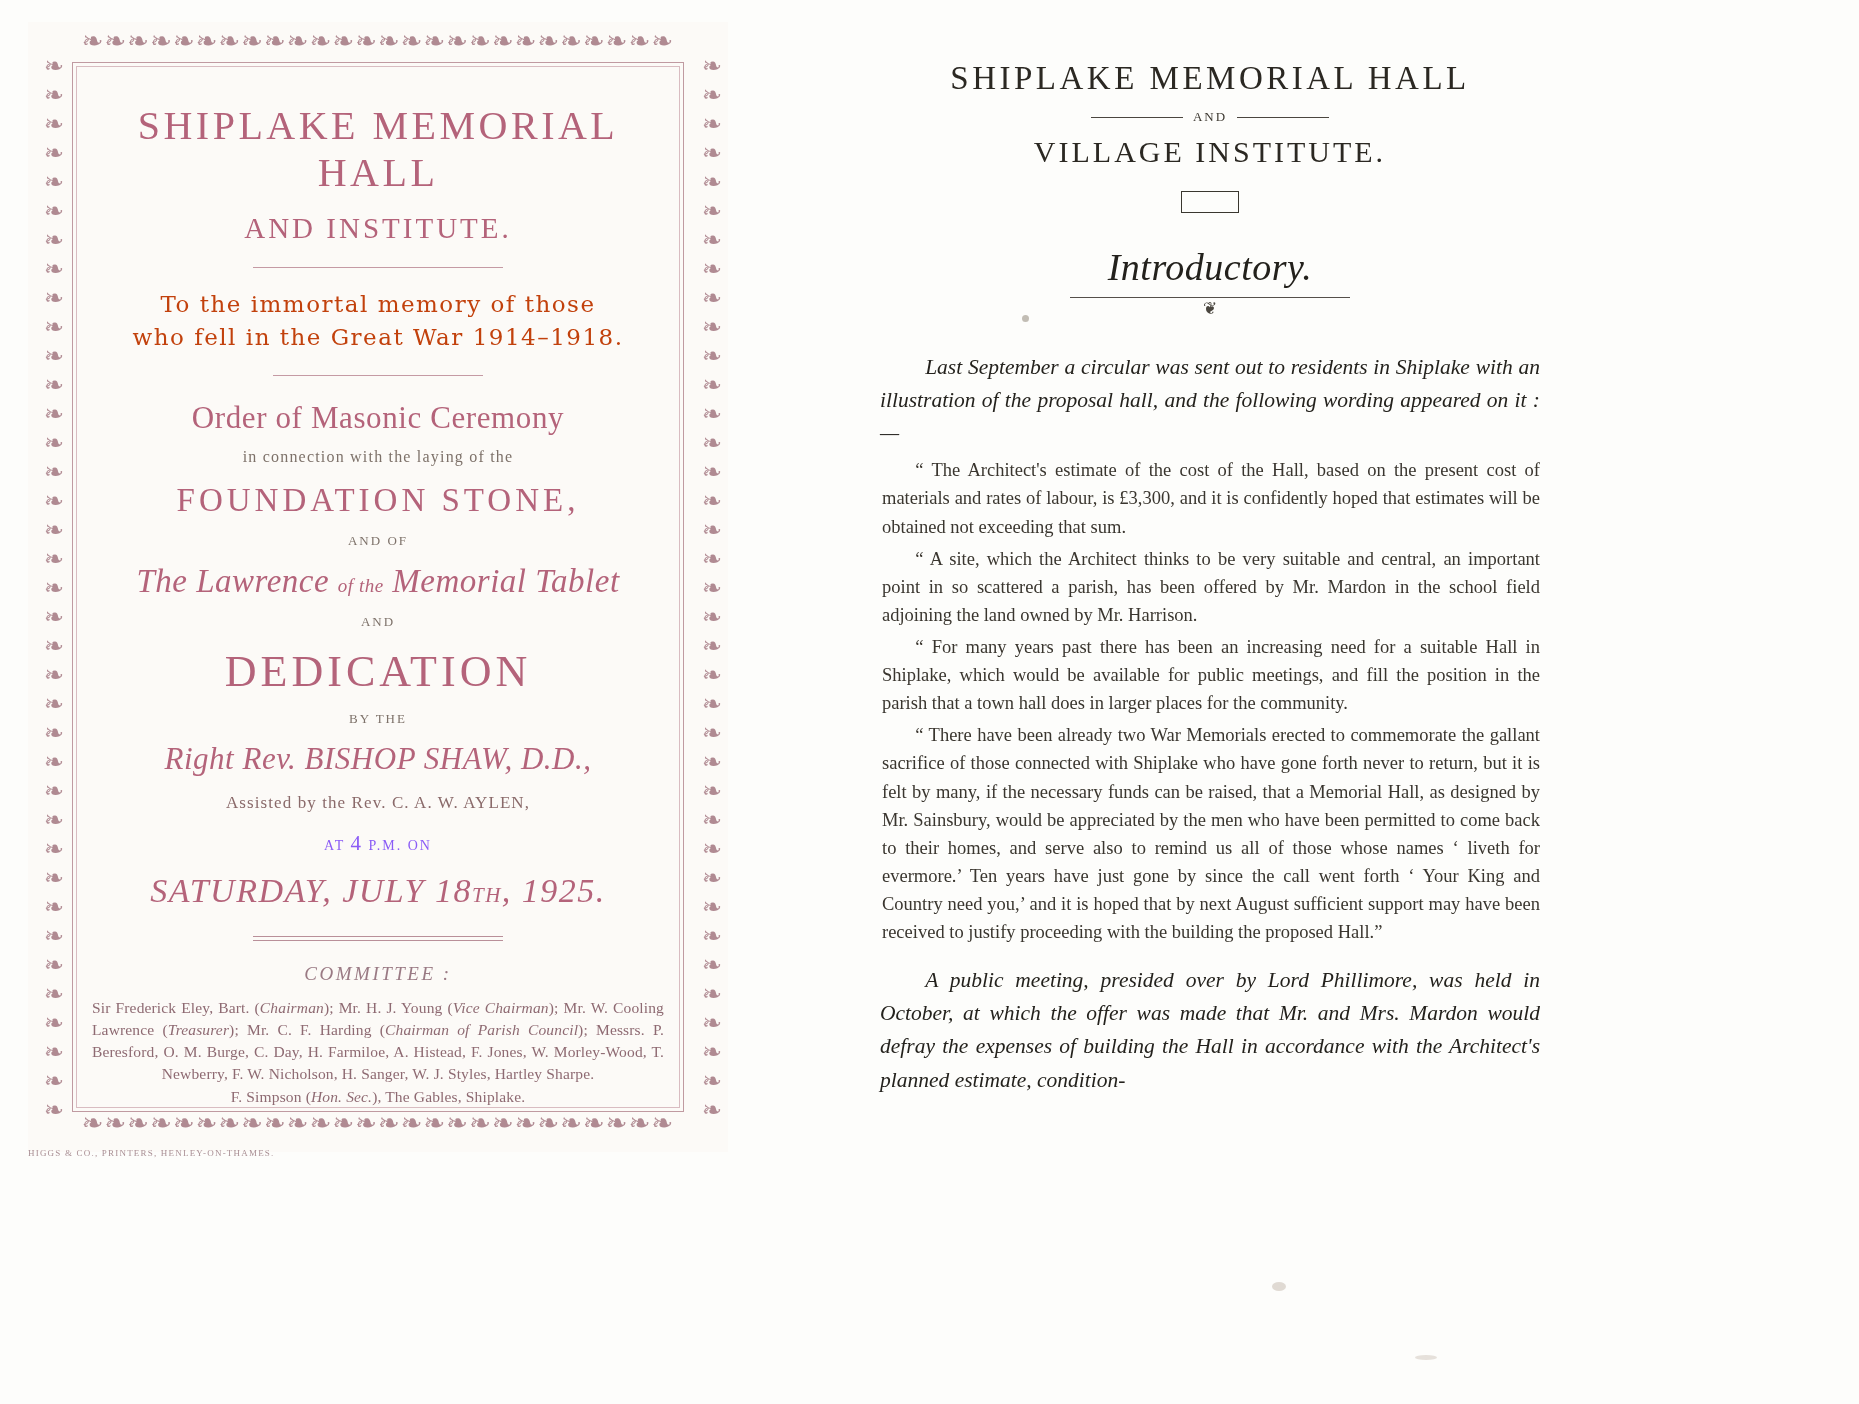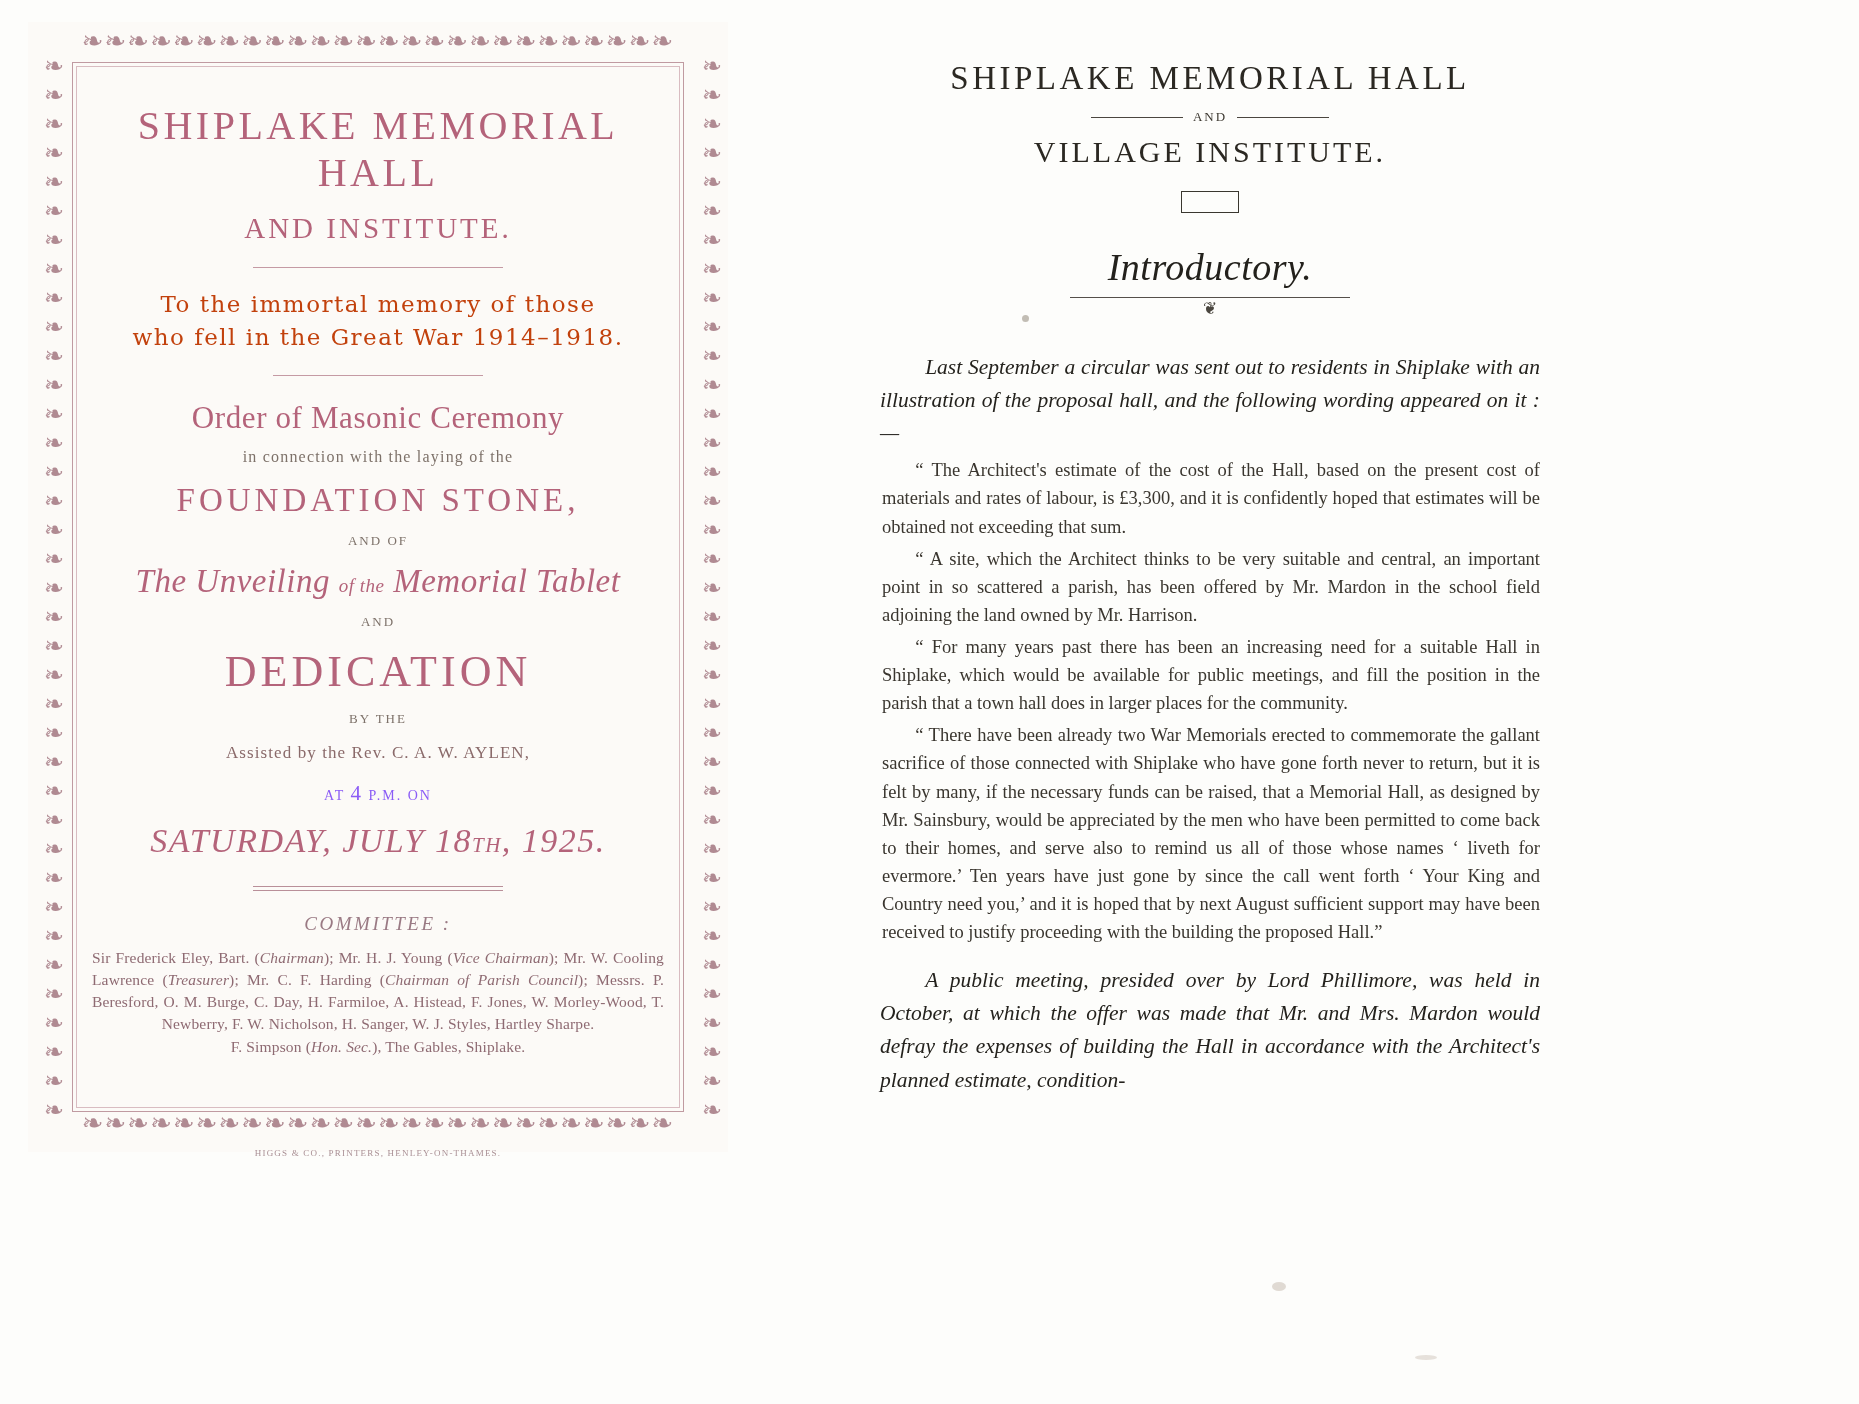--- a/index.html
+++ b/index.html
@@ -214,21 +214,20 @@
     letter-spacing: 0.15px;
     padding: 0 4px;
   }
   .l-committee i { font-style: italic; }
   .l-committee .lastline { display: block; text-align: center; margin-top: 1px; }
 
   .l-printer {
     position: absolute;
     left: 0; right: 0;
     bottom: -6px;
-    text-align: center;
     font-size: 9px;
     letter-spacing: 1.2px;
     color: #a98f94;
   }
 
   
   .leaf-right {
     position: absolute;
     left: 880px;
     top: 40px;
@@ -357,26 +356,27 @@
       <div class="l-gothic">To the immortal memory of those</div>
       <div class="l-gothic">who fell in the Great War 1914–1918.</div>
 
       <div class="hr-thin short"></div>
 
       <div class="l-order">Order of Masonic Ceremony</div>
       <div class="l-small-caps">in connection with the laying of the</div>
       <div class="l-foundation">FOUNDATION STONE,</div>
       <div class="l-tiny-caps">AND OF</div>
 
-      <div class="l-unveiling"><span>The Unveiling</span> <span class="sm">of the</span> <span>Memorial Tablet</span></div>
+      <div class="l-unveiling"><span>The Lawrence</span> <span class="sm">of the</span> <span>Memorial Tablet</span></div>
 
       <div class="l-tiny-caps">AND</div>
       <div class="l-dedication">DEDICATION</div>
       <div class="l-tiny-caps">BY THE</div>
 
+      <div class="l-bishop"><span>Right Rev.</span> <span>BISHOP SHAW, D.D.,</span></div>
 
       <div class="l-assisted">Assisted by the Rev. C. A. W. AYLEN,</div>
 
       <div class="l-at4"><span>AT</span> <span class="big">4</span> <span>P.M. ON</span></div>
 
       <div class="l-date"><span>SATURDAY, JULY 18</span><span class="sm">TH</span><span>, 1925.</span></div>
 
       <div class="hr-double">
           <div></div>
           <div></div>

